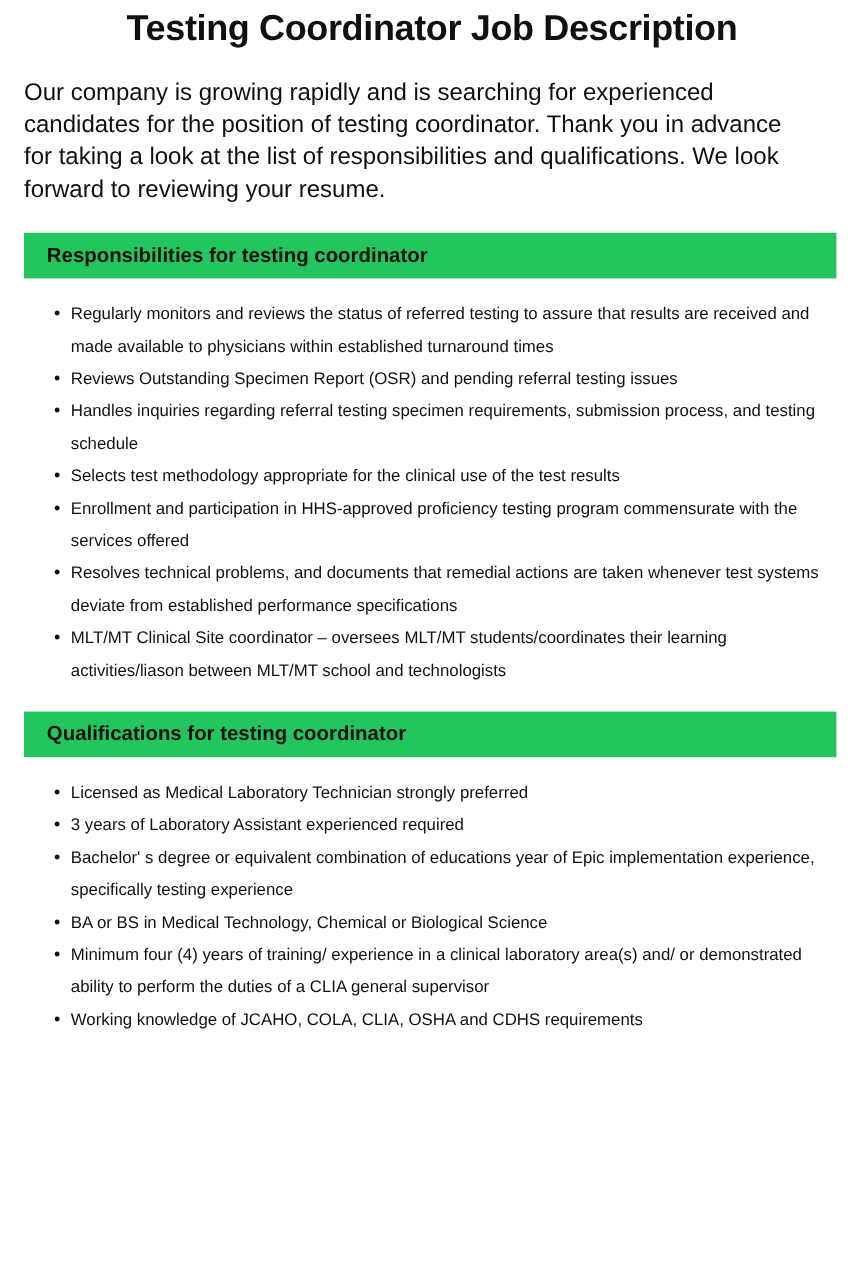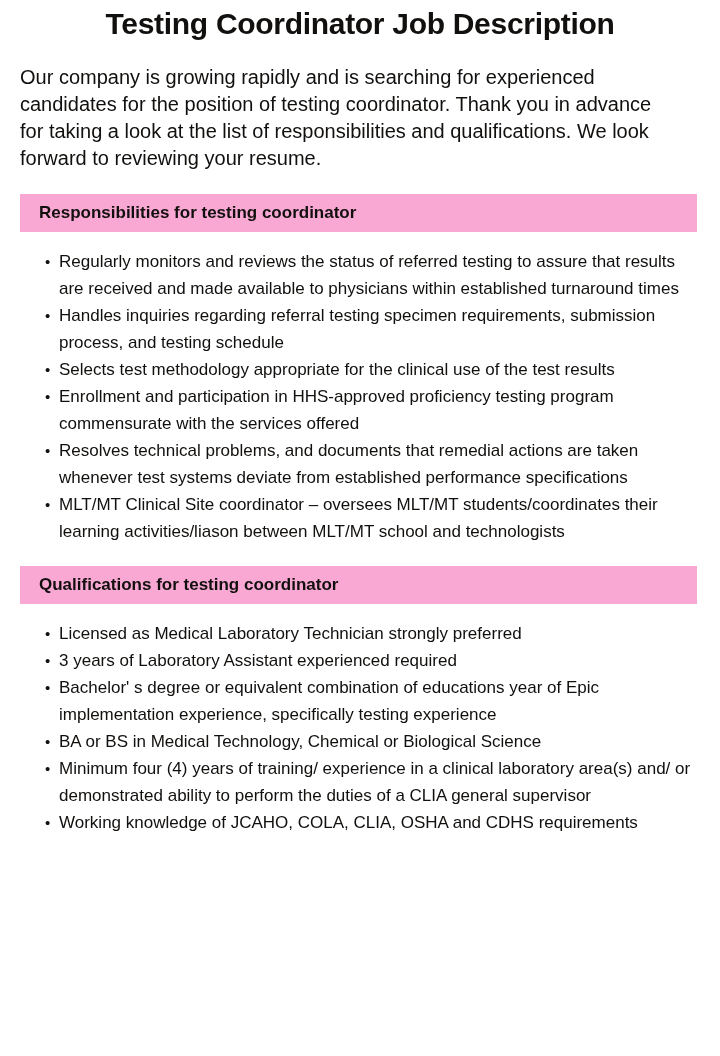--- a/index.html
+++ b/index.html
@@ -40,37 +40,37 @@
     line-height: 27px;
     color: #12100e;
   }
 
   .section {
     padding-top: 22px;
   }
 
   .section-header {
     margin: 0 23px 0 20px;
-    background: #f9a8d4;
+    background: #22c55e;
     padding: 9px 16px 9px 19px;
     font-size: 17px;
     line-height: 20px;
     font-weight: bold;
     color: #12100e;
   }
 
   ul.bullets {
     margin: 0;
     padding: 16px 28px 0 59px;
     list-style: none;
   }
 
   ul.bullets li {
     position: relative;
-    font-size: 17px;
+    font-size: 14px;
     line-height: 27px;
     color: #12100e;
     margin: 0;
     padding: 0;
   }
 
   ul.bullets li::before {
     content: "\2022";
     position: absolute;
     left: -14px;
@@ -90,20 +90,21 @@
 <div class="page">
 
   <h1 class="page-title">Testing Coordinator Job Description</h1>
 
   <p class="intro">Our company is growing rapidly and is searching for experienced candidates for the position of testing coordinator. Thank you in advance for taking a look at the list of responsibilities and qualifications. We look forward to reviewing your resume.</p>
 
   <div class="section sec-responsibilities">
     <div class="section-header">Responsibilities for testing coordinator</div>
     <ul class="bullets">
         <li>Regularly monitors and reviews the status of referred testing to assure that results are received and made available to physicians within established turnaround times</li>
+        <li>Reviews Outstanding Specimen Report (OSR) and pending referral testing issues</li>
         <li>Handles inquiries regarding referral testing specimen requirements, submission process, and testing schedule</li>
         <li>Selects test methodology appropriate for the clinical use of the test results</li>
         <li>Enrollment and participation in HHS-approved proficiency testing program commensurate with the services offered</li>
         <li>Resolves technical problems, and documents that remedial actions are taken whenever test systems deviate from established performance specifications</li>
         <li>MLT/MT Clinical Site coordinator – oversees MLT/MT students/coordinates their learning activities/liason between MLT/MT school and technologists</li>
       </ul>
   </div>
 
   <div class="section sec-qualifications">
     <div class="section-header">Qualifications for testing coordinator</div>

